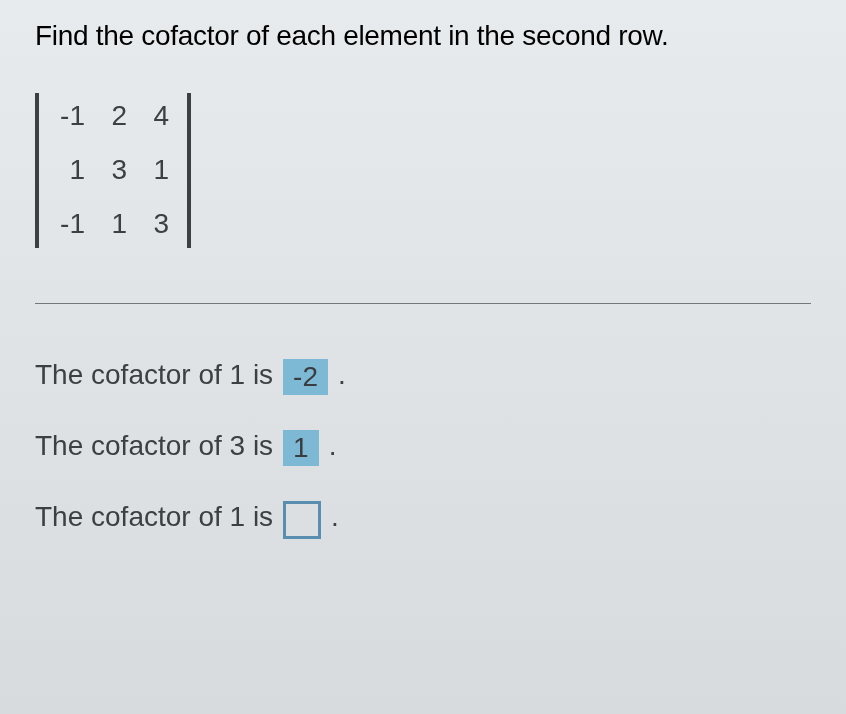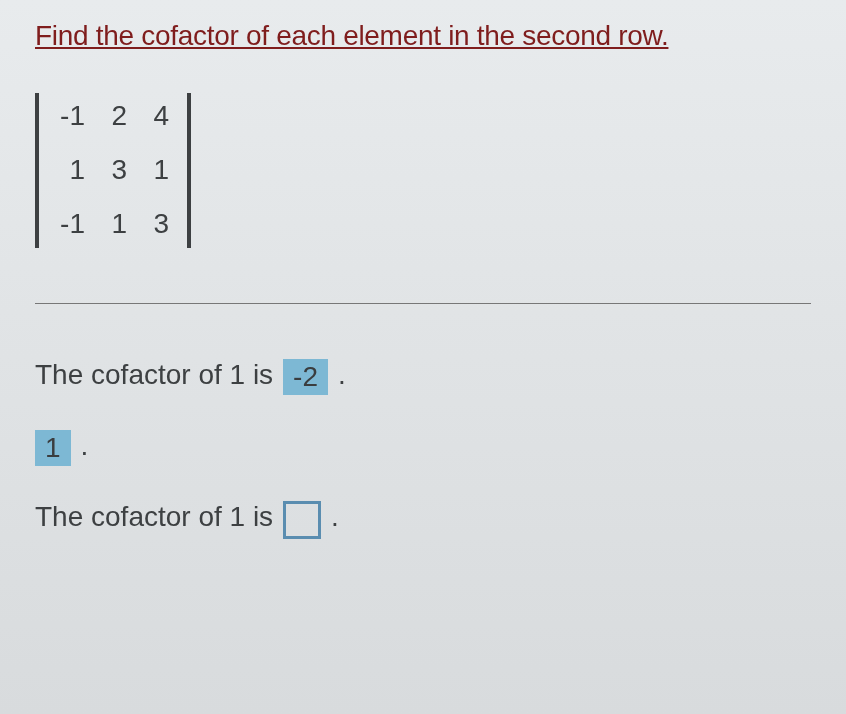--- a/index.html
+++ b/index.html
@@ -12,24 +12,23 @@
       height: 714px;
       background: linear-gradient(to bottom, #e8ebed 0%, #d8dbdd 100%);
       font-family: Arial, Helvetica, sans-serif;
       color: #3a3d3f;
       padding: 20px 35px;
       overflow: hidden;
     }
     .question-text {
       font-size: 28px;
       font-weight: 500;
-      color: #7f1d1d;
+      color: #000000;
       margin-bottom: 30px;
       letter-spacing: -0.3px;
-      text-decoration: underline;
     }
     .matrix-container {
       display: flex;
       align-items: center;
       margin-bottom: 45px;
     }
     .matrix-bracket-left, .matrix-bracket-right {
       width: 4px;
       height: 155px;
       background: #3d4042;
@@ -106,20 +105,21 @@
 
 <div class="divider"></div>
 
 <div class="answer-line">
   <span>The cofactor of 1 is</span>
   <span class="answer-filled">-2</span>
   <span class="period">.</span>
 </div>
 
 <div class="answer-line">
+  <span>The cofactor of 3 is</span>
   <span class="answer-filled">1</span>
   <span class="period">.</span>
 </div>
 
 <div class="answer-line">
   <span>The cofactor of 1 is</span>
   <span class="answer-empty"></span>
   <span class="period">.</span>
 </div>
 

